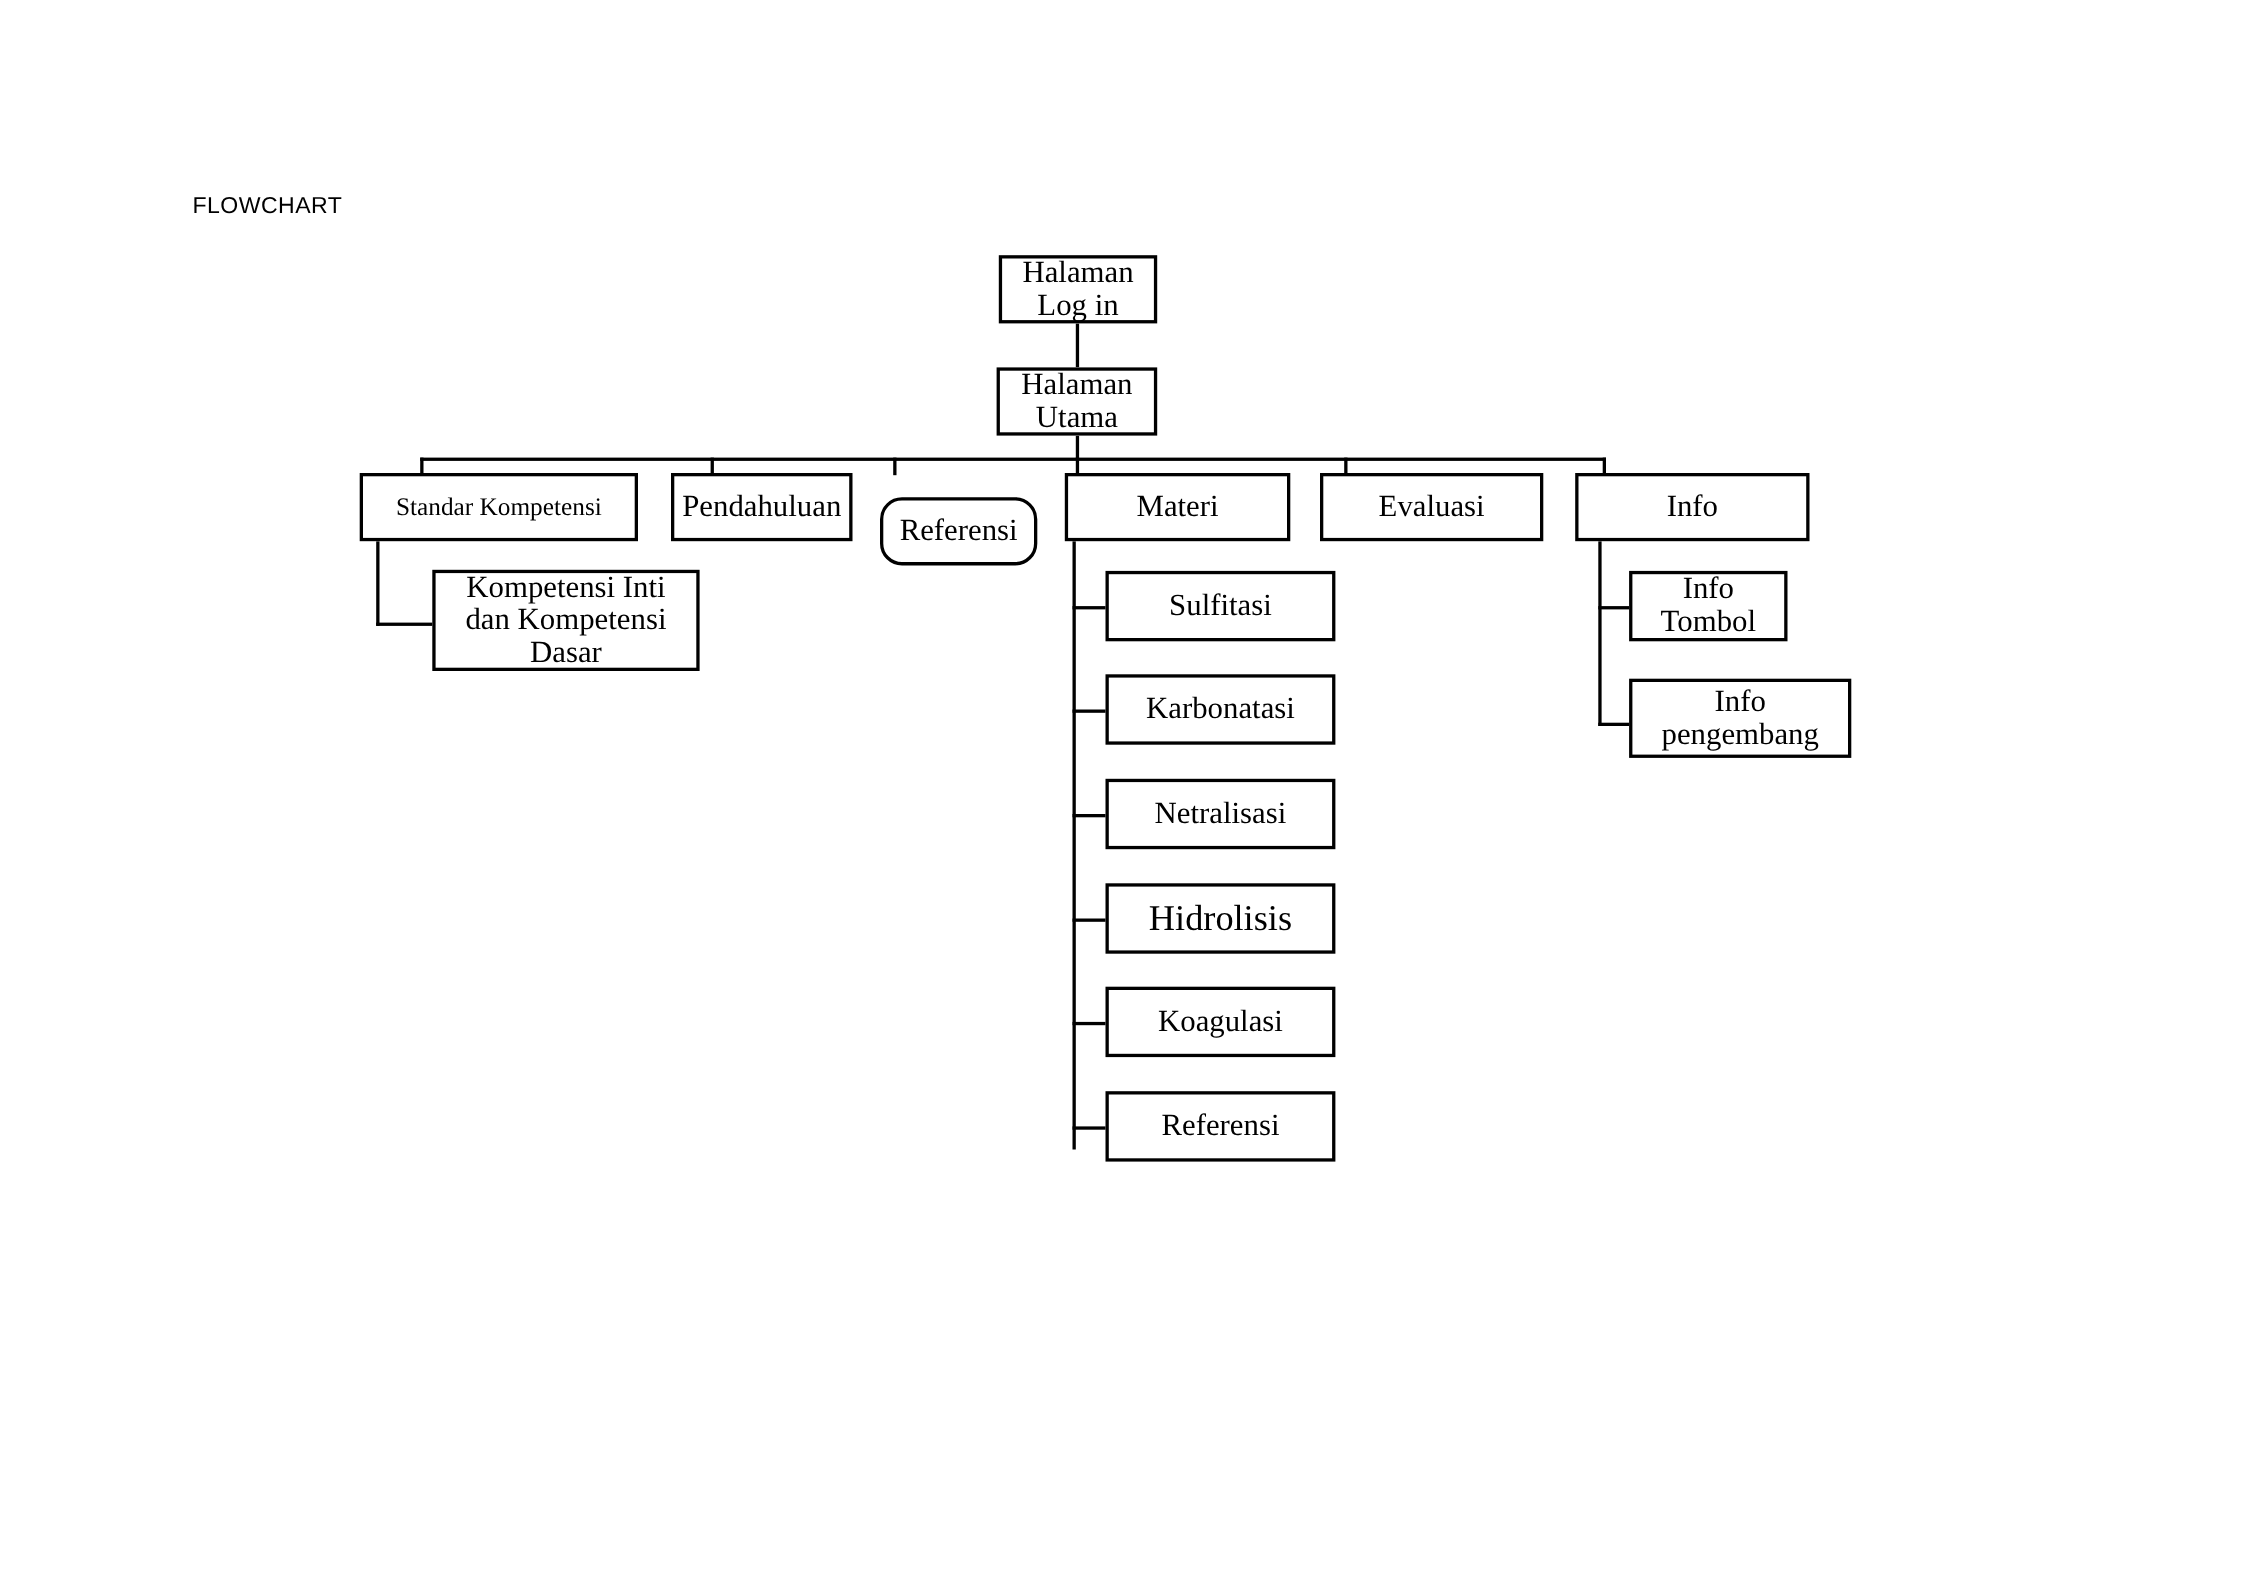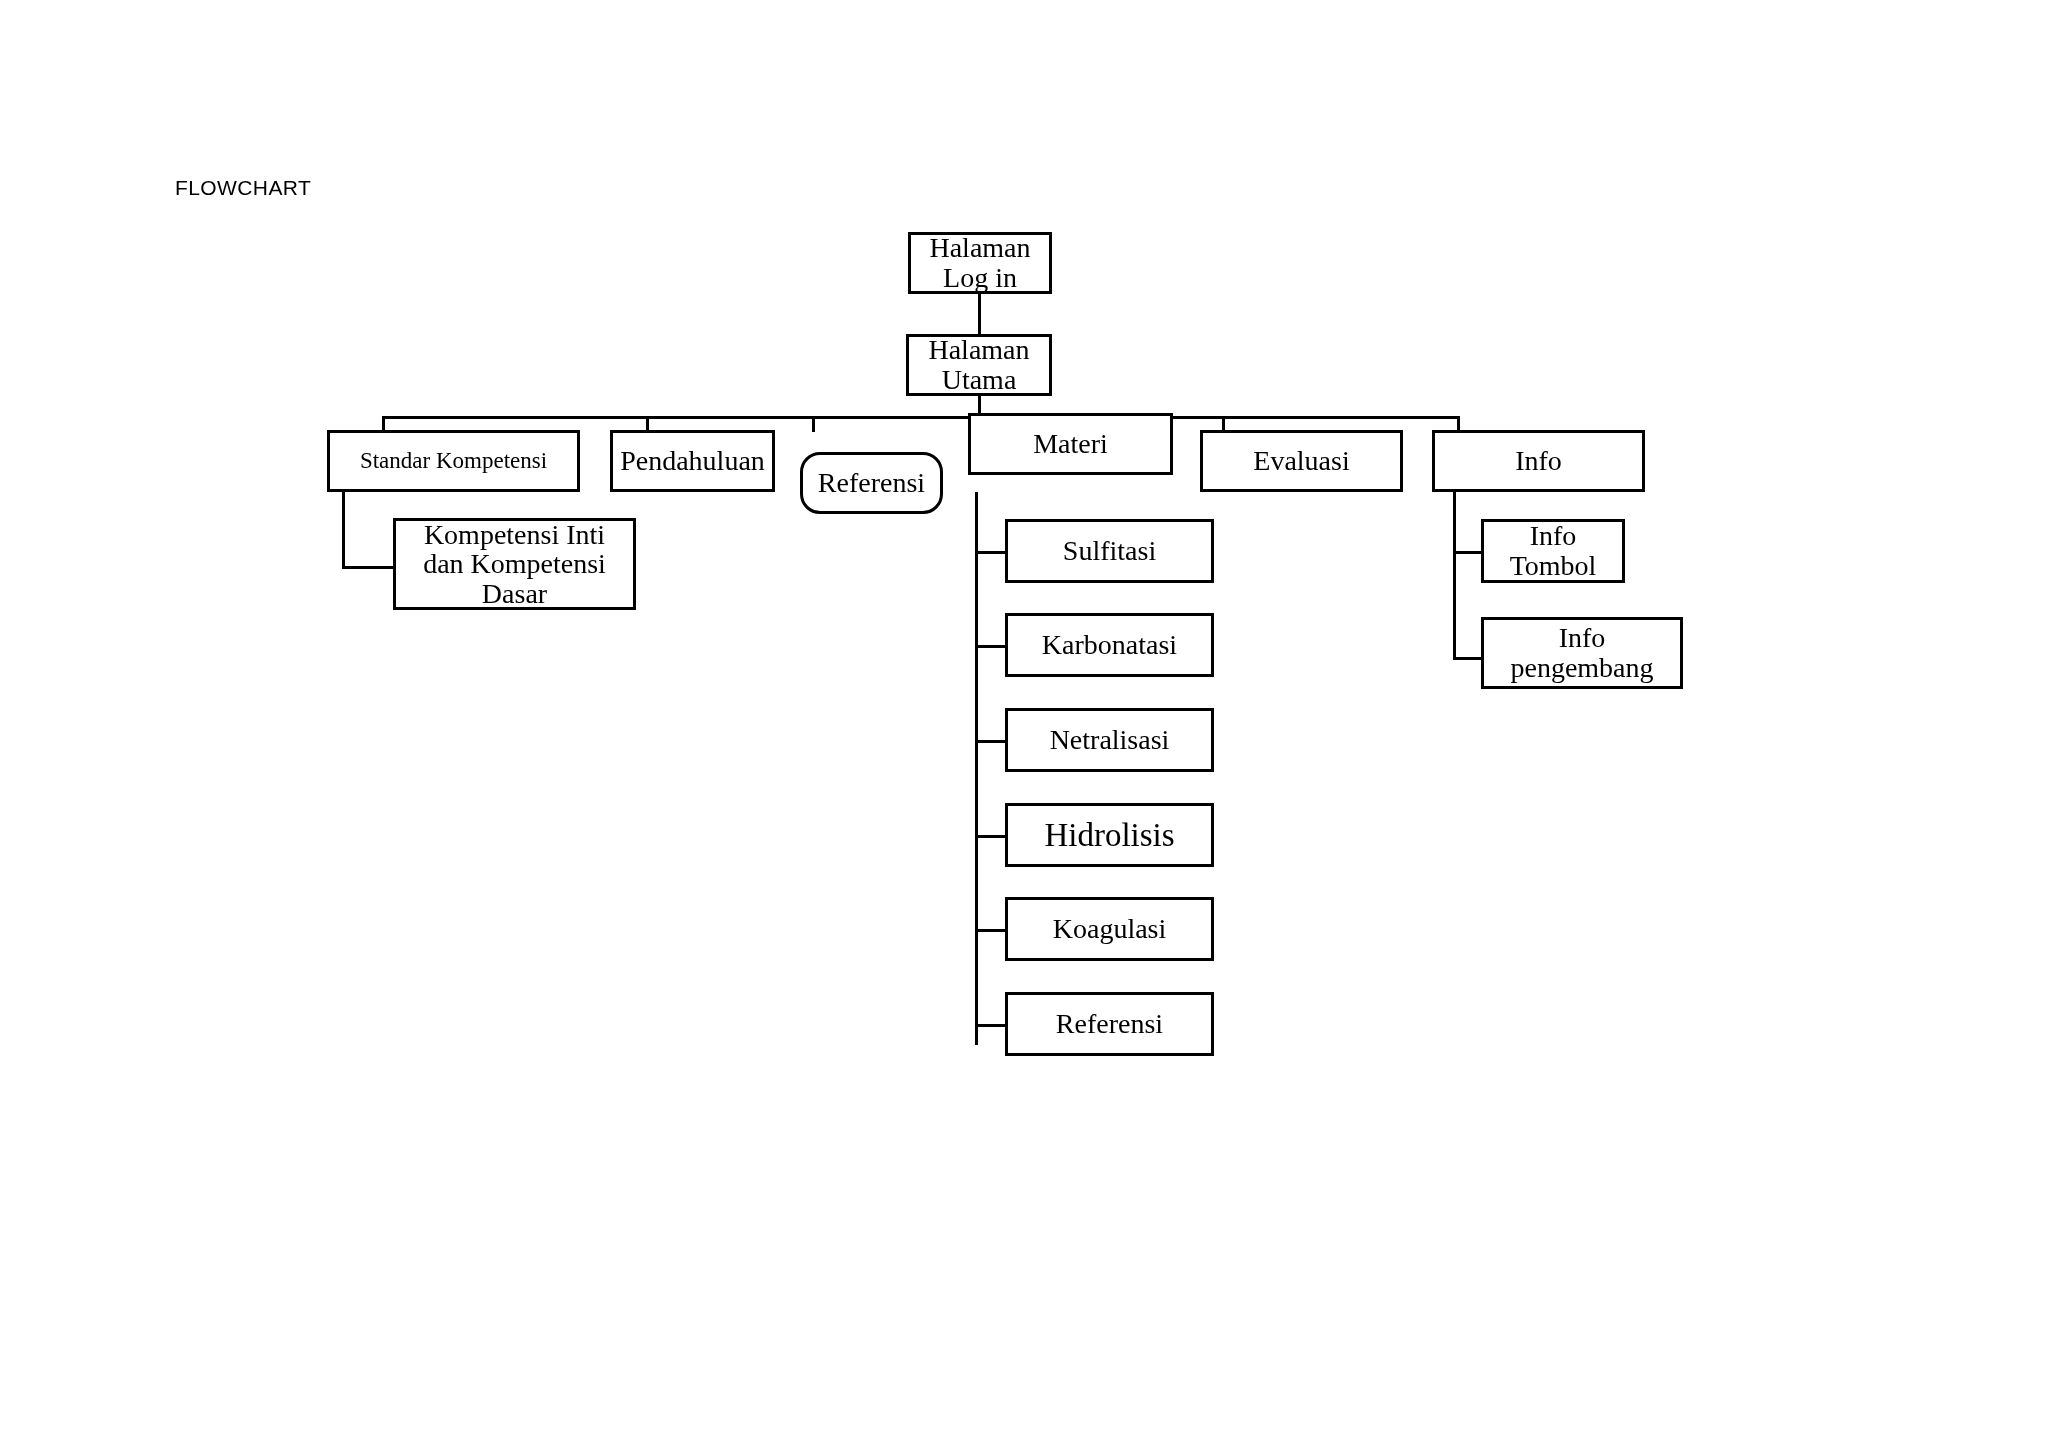--- a/index.html
+++ b/index.html
@@ -95,21 +95,21 @@
   </div>
 
   <div class="node fs-md" style="left:610px; top:430px; width:165px; height:62px;justify-content:center;">
     <span class="txt">Pendahuluan</span>
   </div>
 
   <div class="node fs-md" style="left:800px; top:452px; width:143px; height:62px;border-radius:20px;">
     <span class="txt">Referensi</span>
   </div>
 
-  <div class="node fs-md" style="left:968px; top:413px; width:205px; height:62px;">
+  <div class="node fs-md" style="left:968px; top:430px; width:205px; height:62px;">
     <span class="txt">Materi</span>
   </div>
 
   <div class="node fs-md" style="left:1200px; top:430px; width:203px; height:62px;">
     <span class="txt">Evaluasi</span>
   </div>
 
   <div class="node fs-md" style="left:1432px; top:430px; width:213px; height:62px;">
     <span class="txt">Info</span>
   </div>

